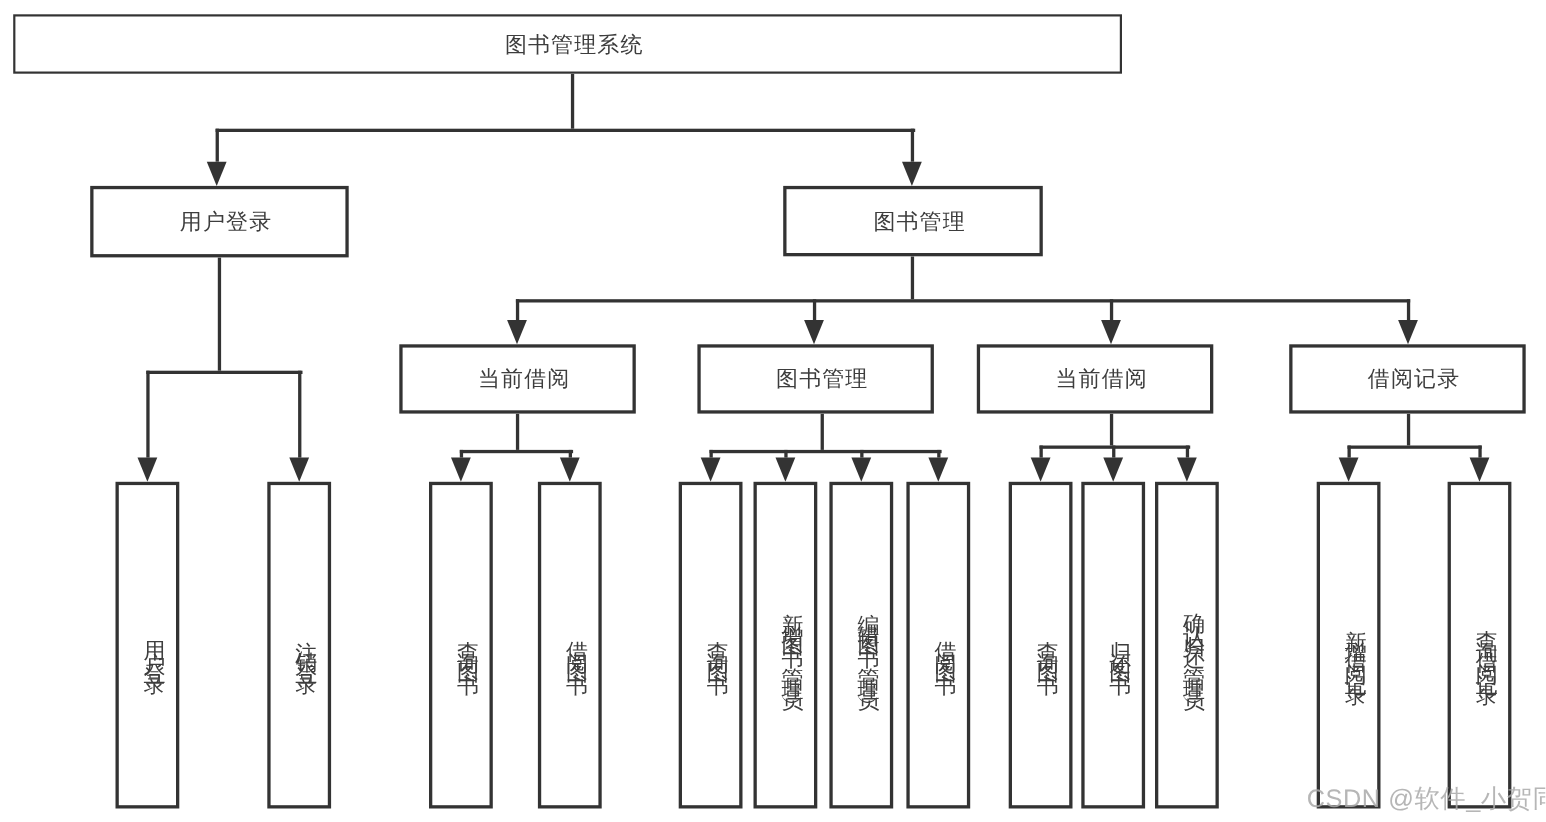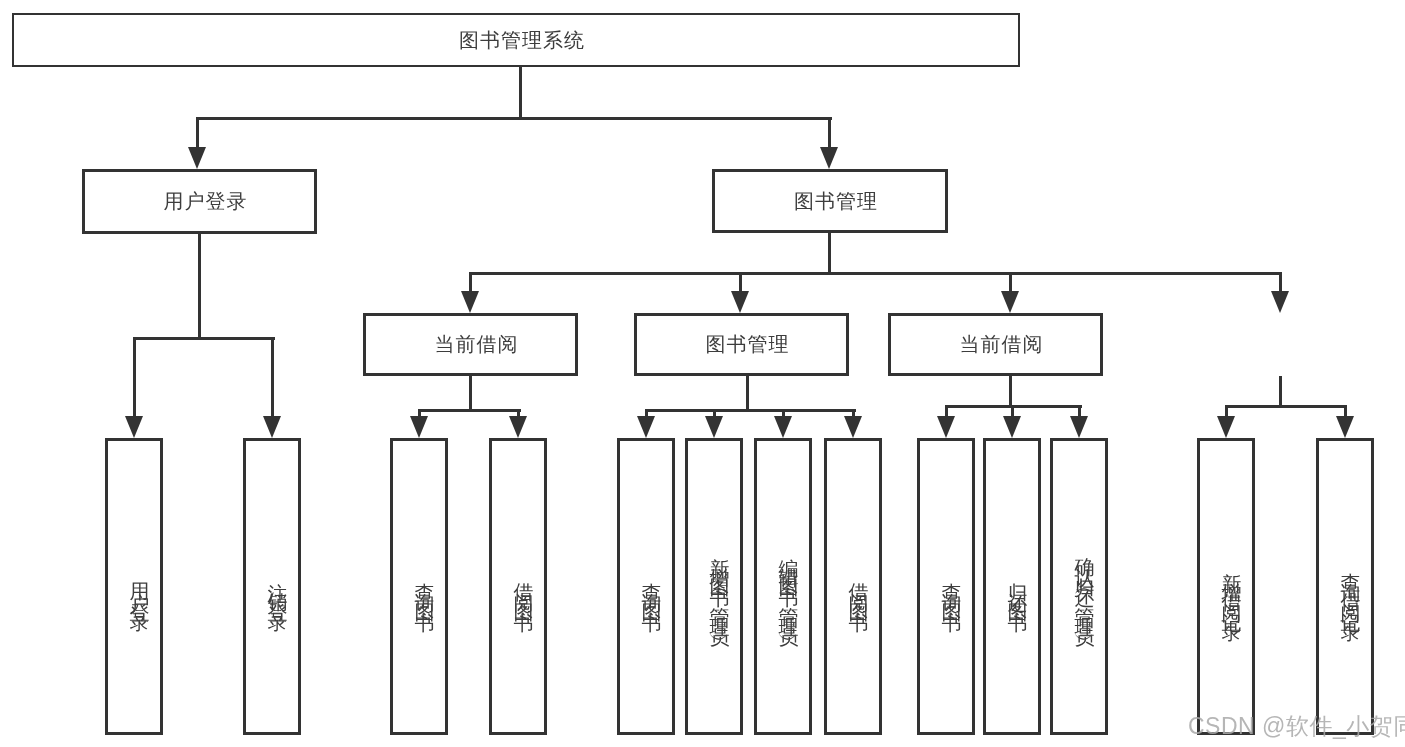--- a/index.html
+++ b/index.html
@@ -92,20 +92,23 @@
   </div>
 
   <div class="node" style="left:634px;top:313px;width:215px;height:63px;">
     <span>图书管理</span>
   </div>
 
   <div class="node" style="left:888px;top:313px;width:215px;height:63px;">
     <span>当前借阅</span>
   </div>
 
+  <div class="node" style="left:1172px;top:313px;width:215px;height:63px;">
+    <span>借阅记录</span>
+  </div>
 
   <div class="node" style="left:105px;top:438px;width:58px;height:297px;">
     <span class="vtext">用户登录</span>
   </div>
   <div class="node" style="left:243px;top:438px;width:58px;height:297px;">
     <span class="vtext">注销登录</span>
   </div>
 
   <div class="node" style="left:390px;top:438px;width:58px;height:297px;">
     <span class="vtext">查询图书</span>

